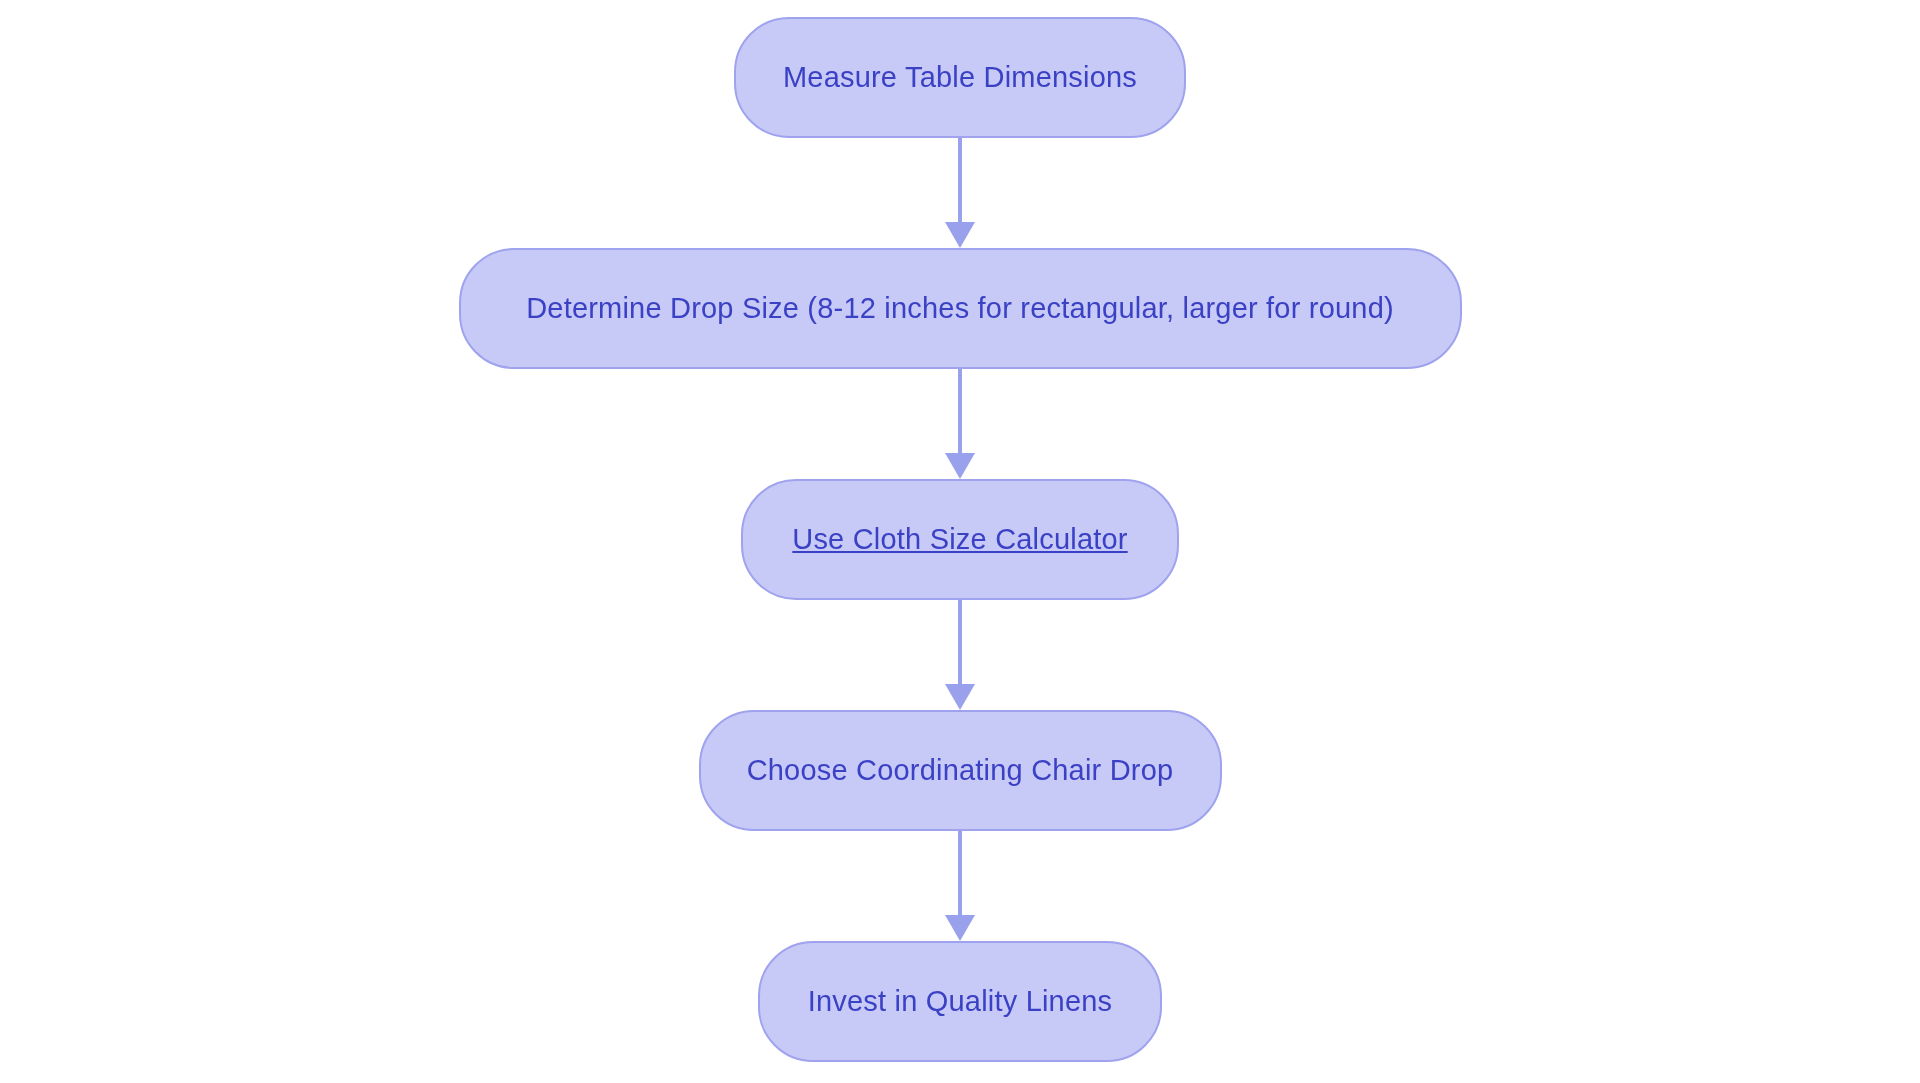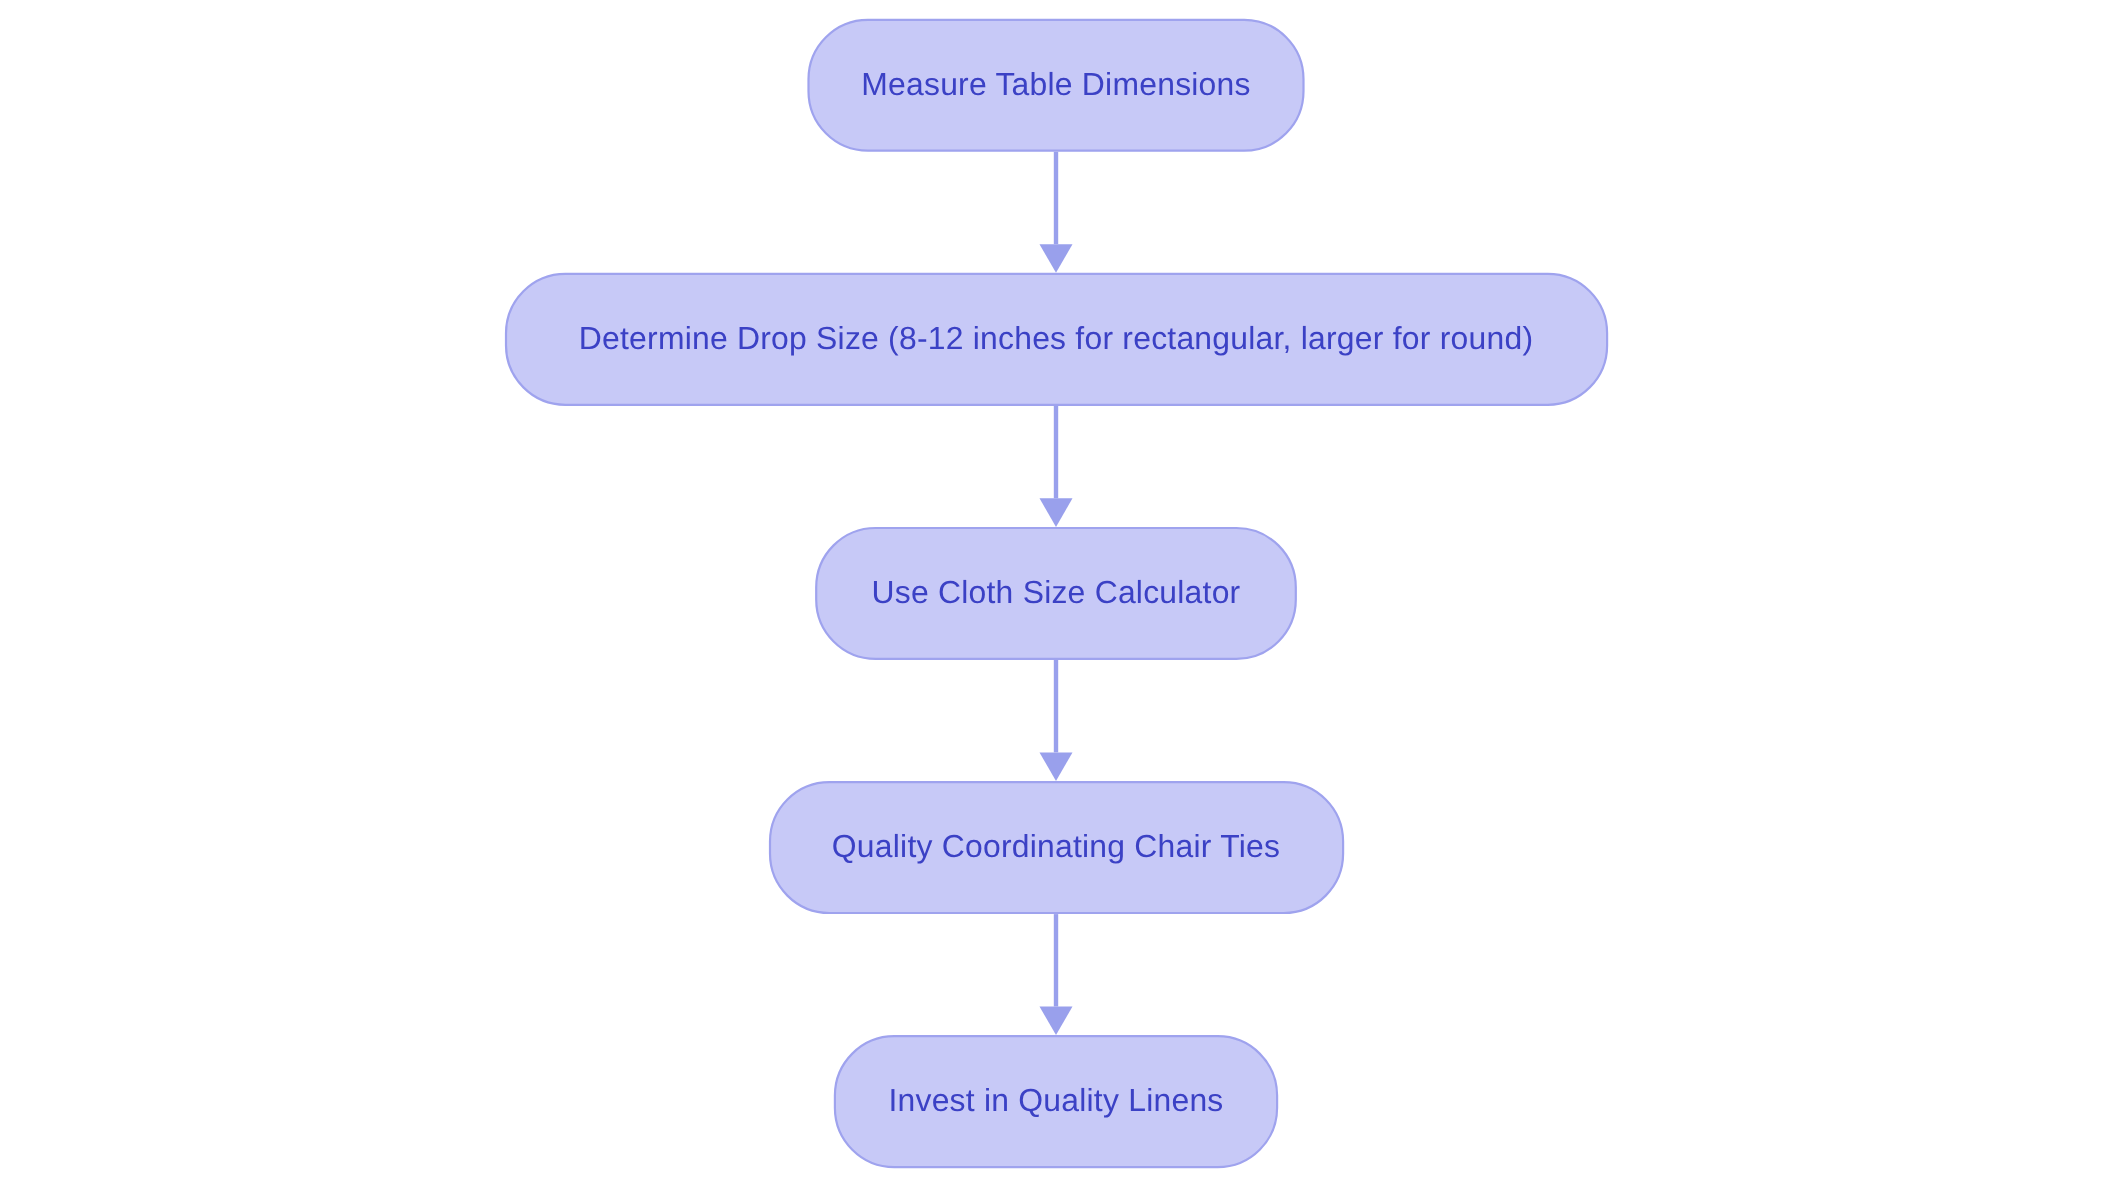--- a/index.html
+++ b/index.html
@@ -36,21 +36,21 @@
     align-items: center;
     justify-content: center;
     color: var(--text-color);
     font-size: 29px;
     letter-spacing: 0.2px;
     white-space: nowrap;
     flex: 0 0 auto;
   }
   .w1 { width: 452px; }
   .w2 { width: 1003px; }
-  .w3 { width: 438px; }
+  .w3 { width: 438px; text-decoration: underline; }
   .w4 { width: 523px; }
   .w5 { width: 404px; text-align: center; }
   .connector {
     height: 110px;
     display: flex;
     flex-direction: column;
     align-items: center;
     flex: 0 0 auto;
   }
   .connector .stem {
@@ -93,21 +93,21 @@
   <div class="flow-node w3">
     <span>Use Cloth Size Calculator</span>
   </div>
 
   <div class="connector">
     <div class="stem"></div>
     <div class="head"></div>
   </div>
 
   <div class="flow-node w4">
-    <span>Quality Coordinating Chair Ties</span>
+    <span>Choose Coordinating Chair Drop</span>
   </div>
 
   <div class="connector">
     <div class="stem"></div>
     <div class="head"></div>
   </div>
 
   <div class="flow-node w5">
     <span>Invest in Quality Linens</span>
   </div>

